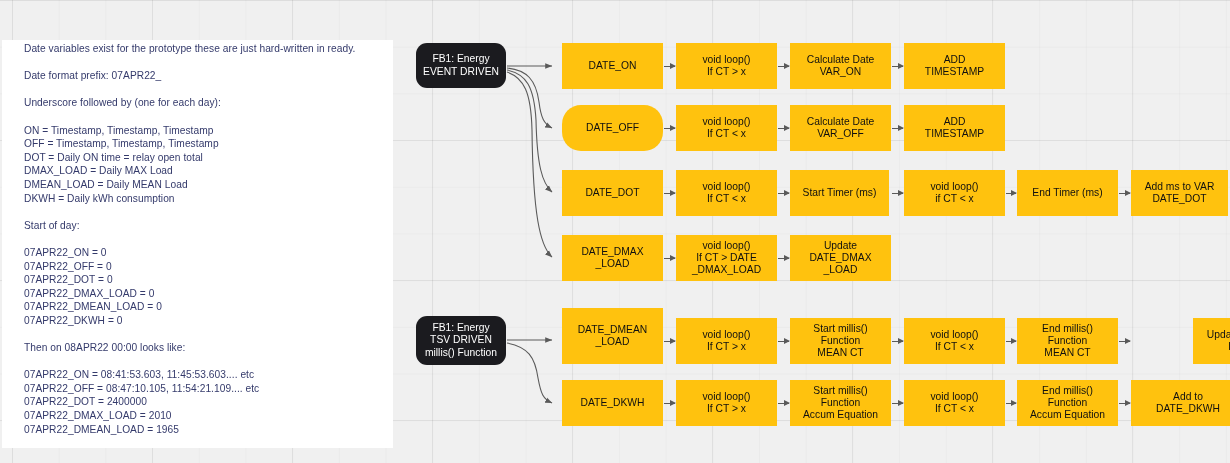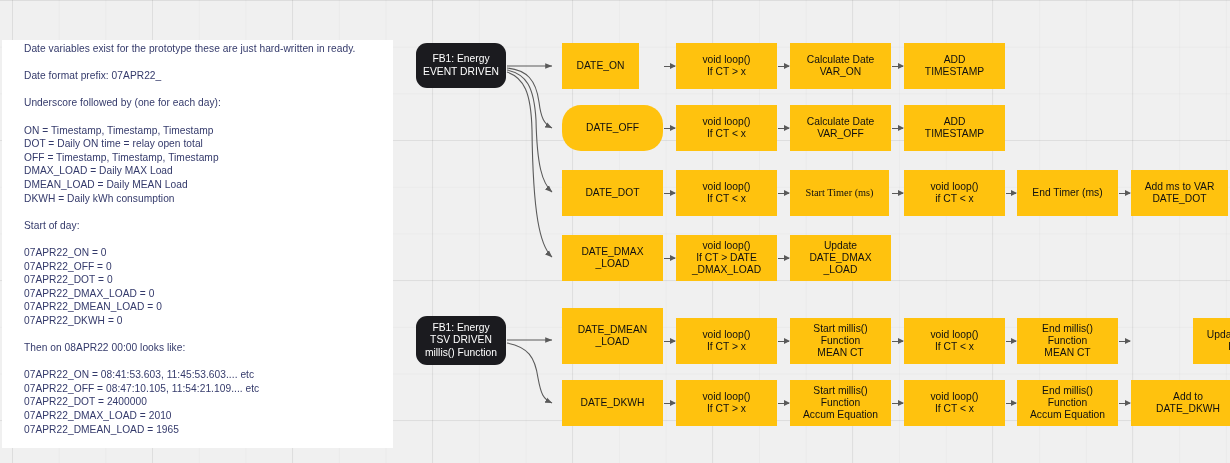--- a/index.html
+++ b/index.html
@@ -115,22 +115,22 @@
 <div id="canvas">
 
   <div id="notes-panel">
     <div class="note-line">Date variables exist for the prototype these are just hard-written in ready.</div>
     <div class="note-gap"></div>
     <div class="note-line">Date format prefix: 07APR22_</div>
     <div class="note-gap"></div>
     <div class="note-line">Underscore followed by (one for each day):</div>
     <div class="note-gap"></div>
     <div class="note-line">ON = Timestamp, Timestamp, Timestamp</div>
+    <div class="note-line">OFF = Timestamp, Timestamp, Timestamp</div>
     <div class="note-line">DOT = Daily ON time = relay open total</div>
-    <div class="note-line">OFF = Timestamp, Timestamp, Timestamp</div>
     <div class="note-line">DMAX_LOAD = Daily MAX Load</div>
     <div class="note-line">DMEAN_LOAD = Daily MEAN Load</div>
     <div class="note-line">DKWH = Daily kWh consumption</div>
     <div class="note-gap"></div>
     <div class="note-line">Start of day:</div>
     <div class="note-gap"></div>
     <div class="note-line">07APR22_ON = 0</div>
     <div class="note-line">07APR22_OFF = 0</div>
     <div class="note-line">07APR22_DOT = 0</div>
     <div class="note-line">07APR22_DMAX_LOAD = 0</div>
@@ -166,21 +166,21 @@
   <div class="node black" style="left:416px; top:43px; width:90px; height:45px;">
     <span class="label">FB1: Energy
 EVENT DRIVEN</span>
   </div>
   <div class="node black" style="left:416px; top:316px; width:90px; height:49px;">
     <span class="label">FB1: Energy
 TSV DRIVEN
 millis() Function</span>
   </div>
 
-  <div class="node yellow" style="left:562px; top:43px; width:77px; height:46px;">
+  <div class="node yellow" style="left:562px; top:43px; width:101px; height:46px;">
     <span class="label">DATE_ON</span>
   </div>
   <div class="arrow" style="left:664px; top:66px; width:11px;"></div>
   <div class="node yellow" style="left:676px; top:43px; width:101px; height:46px;">
     <span class="label">void loop()
 If CT &gt; x</span>
   </div>
   <div class="arrow" style="left:778px; top:66px; width:11px;"></div>
   <div class="node yellow" style="left:790px; top:43px; width:101px; height:46px;">
     <span class="label">Calculate Date
@@ -213,21 +213,21 @@
 
   <div class="node yellow" style="left:562px; top:170px; width:101px; height:46px;">
     <span class="label">DATE_DOT</span>
   </div>
   <div class="arrow" style="left:664px; top:193px; width:11px;"></div>
   <div class="node yellow" style="left:676px; top:170px; width:101px; height:46px;">
     <span class="label">void loop()
 If CT &lt; x</span>
   </div>
   <div class="arrow" style="left:778px; top:193px; width:11px;"></div>
-  <div class="node yellow" style="left:790px; top:170px; width:99px; height:46px;font-family:Liberation Serif, serif;">
+  <div class="node yellow" style="left:790px; top:170px; width:99px; height:46px;">
     <span class="label">Start Timer (ms)</span>
   </div>
   <div class="arrow" style="left:892px; top:193px; width:11px;"></div>
   <div class="node yellow" style="left:904px; top:170px; width:101px; height:46px;">
     <span class="label">void loop()
 if CT &lt; x</span>
   </div>
   <div class="arrow" style="left:1006px; top:193px; width:10px;"></div>
   <div class="node yellow" style="left:1017px; top:170px; width:101px; height:46px;">
     <span class="label">End Timer (ms)</span>

